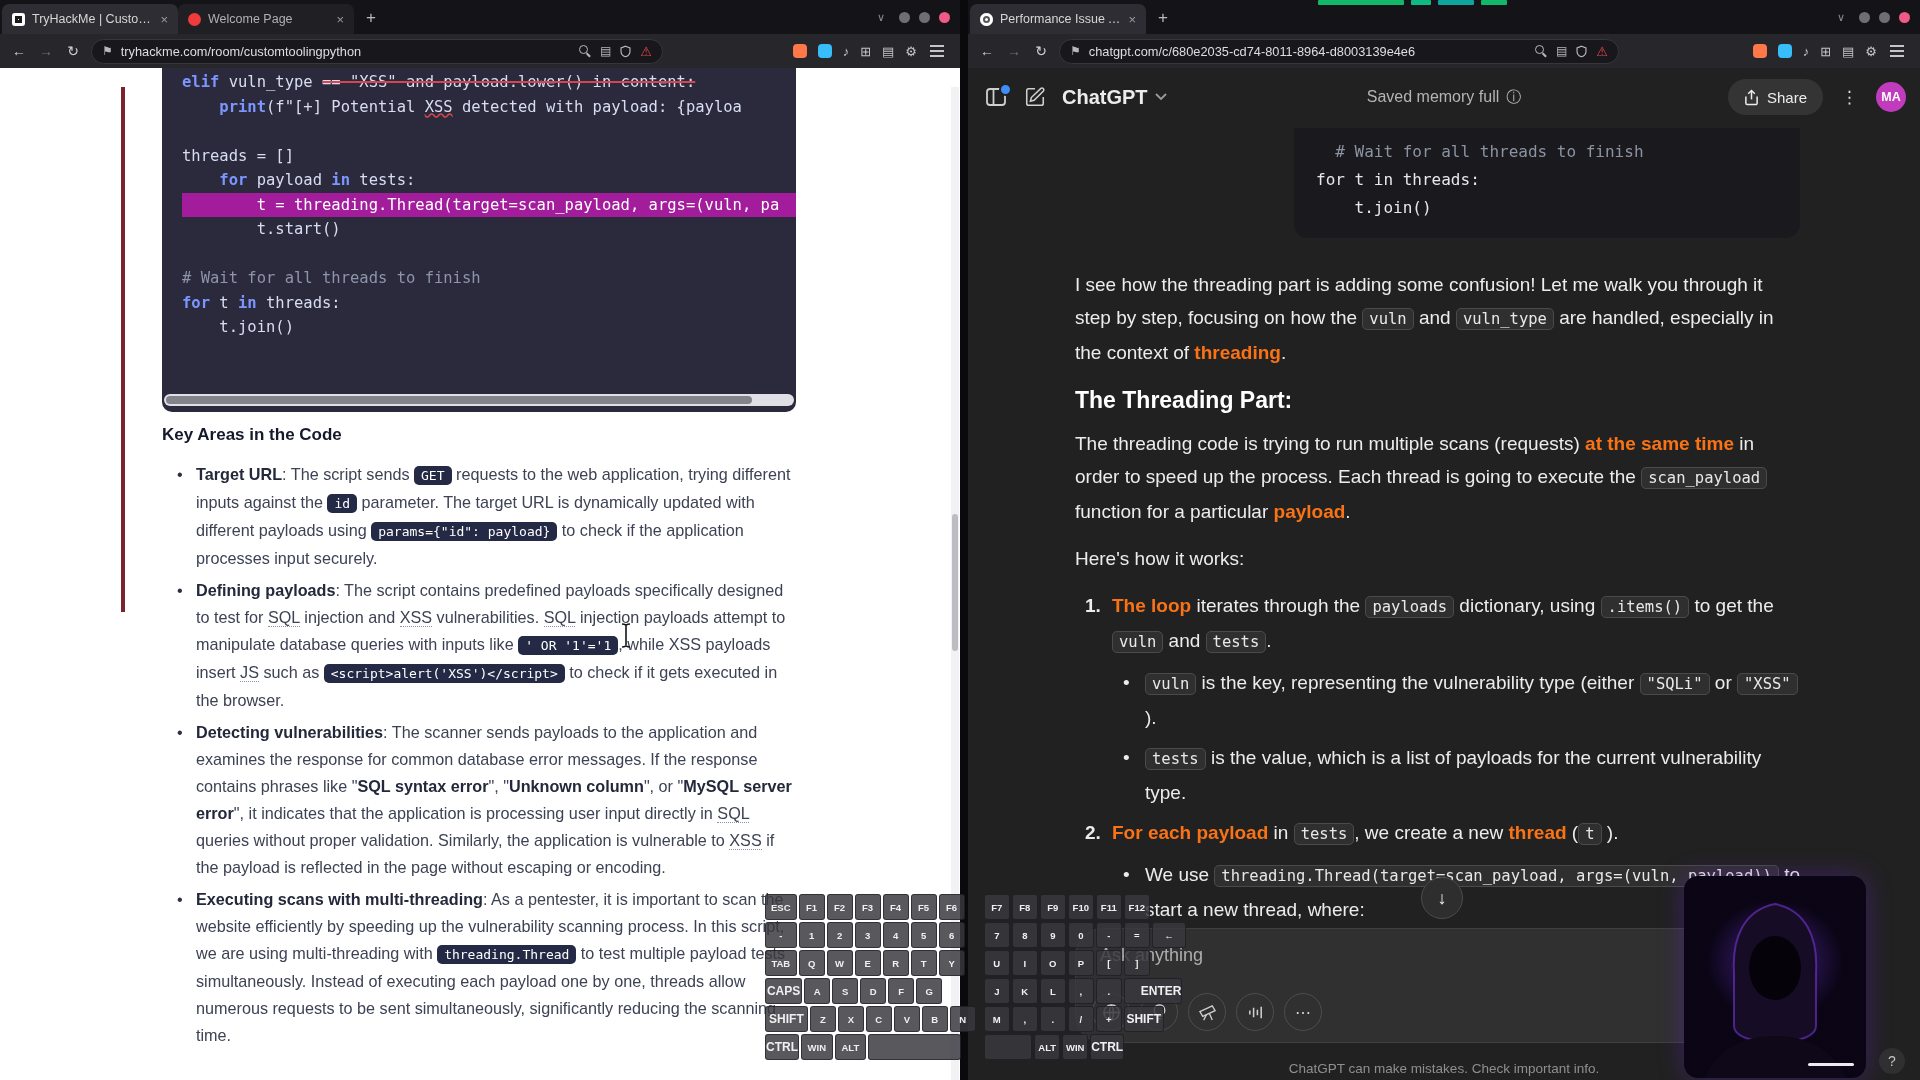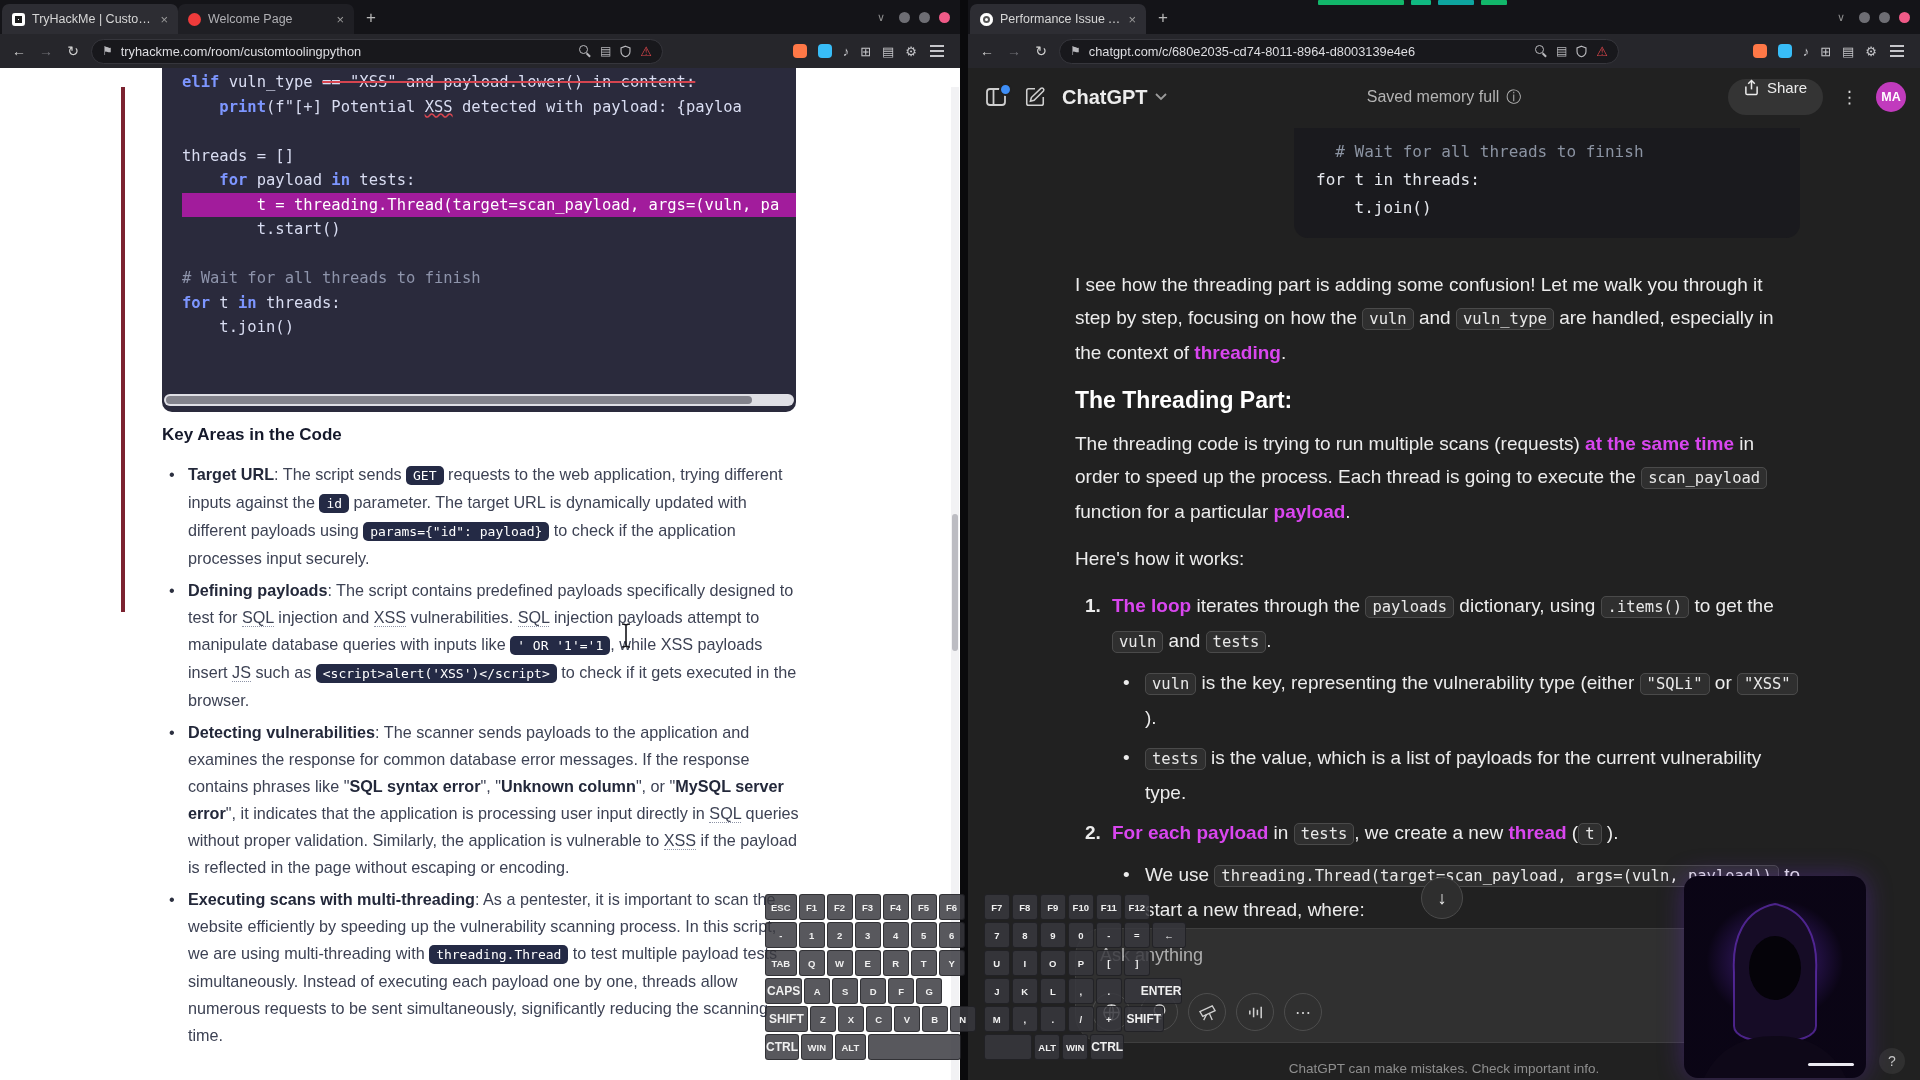--- a/index.html
+++ b/index.html
@@ -55,59 +55,59 @@
   .cl.hl{background:#a21c9c;color:#fff}
   .seg-k{color:#7d96ff;font-weight:700}
   .seg-cm{color:#8e94ab}
   .seg-w{color:#fff}
   .seg-del{text-decoration:line-through;text-decoration-color:#d64550;text-decoration-thickness:2px}
   .seg-sx{text-decoration:underline;text-decoration-style:wavy;text-decoration-color:#d64550}
   .code-scroll{position:absolute;left:164px;top:326px;width:630px;height:12px;background:#dfdfe5;border-radius:6px;z-index:3}
   .code-scroll .thumb{position:absolute;left:2px;top:2px;height:8px;width:93%;background:#83838c;border-radius:4px}
   .article{position:absolute;left:162px;top:357px;width:642px;color:#3d4254}
   .article h2{font-size:17px;font-weight:700;color:#15192b;margin:0 0 16px;font-family:"Liberation Sans",sans-serif}
-  .article ul{list-style:none;margin:0 4px 28px;padding:0;font-size:16.2px;line-height:27px}
+  .article ul{list-style:none;margin:0 12px 28px;padding:0;font-size:16.2px;line-height:27px}
   .article li{position:relative;padding-left:22px;margin-bottom:5px}
   .article li::before{content:'•';position:absolute;left:3px;color:#2c3040}
   .seg-b{font-weight:700;color:#23283a}
   .article .seg-c{background:#242a45;color:#fff;font-family:"DejaVu Sans Mono",monospace;font-size:13px;padding:2px 7px;border-radius:5px;white-space:nowrap}
   .seg-a{border-bottom:1.5px dotted #8d93a6}
   .v-scroll{position:absolute;right:1px;top:19px;bottom:0;width:8px;background:#f2f2f4}
   .v-scroll .thumb{position:absolute;left:1px;width:6px;top:427px;height:137px;background:#bcbcc2;border-radius:3px}
 
   
   .gpt{position:absolute;top:68px;left:0;right:0;bottom:0;background:#212121;overflow:hidden}
   .gpt-header{position:absolute;top:0;left:0;right:0;height:58px;display:flex;align-items:center;padding:0 16px;gap:16px;z-index:4}
   .hd-ic{position:relative;display:flex;align-items:center}
   .bdot{position:absolute;right:-4px;top:-2px;width:9px;height:9px;border-radius:50%;background:#3e8ef7;border:2px solid #212121}
   .brand{color:#ececec;font-size:20px;font-weight:600;display:flex;align-items:center;gap:7px}
   .memory{position:absolute;left:0;right:0;top:0;height:58px;display:flex;align-items:center;justify-content:center;color:#b4b4b4;font-size:16px;gap:7px;pointer-events:none}
   .memory .info{font-size:15px}
   .right-cluster{position:absolute;right:14px;top:0;height:58px;display:flex;align-items:center;gap:18px}
-  .share-pill{display:flex;align-items:flex-start;gap:8px;background:#343434;border-radius:18px;height:36px;padding:0 16px;color:#ececec;font-size:15px}
+  .share-pill{display:flex;align-items:center;gap:8px;background:#343434;border-radius:18px;height:36px;padding:0 16px;color:#ececec;font-size:15px}
   .more{color:#dcdcdc;font-size:17px}
   .avatar{width:30px;height:30px;border-radius:50%;background:#c13bbd;color:#fff;font-size:12.5px;font-weight:700;display:flex;align-items:center;justify-content:center}
   .codetail{position:absolute;left:326px;top:60px;width:506px;box-sizing:border-box;background:#1a1a1e;border-radius:0 0 14px 14px;padding:10px 22px 16px;font-family:"DejaVu Sans Mono",monospace;font-size:16px;line-height:28px}
   .gl{color:#e6e8ee;white-space:pre}
   .gl.cm{color:#8b93a2}
   .chat{position:absolute;left:107px;top:200px;width:728px;color:#ececec;font-size:19px;line-height:33px}
   .blk{display:flex}
   .blk .mark{flex:0 0 auto}
   .blk .btxt{flex:1;min-width:0}
   .blk.p{margin-bottom:14px}
   .blk.h3{margin:16px 0 12px}
   .blk.h3 .btxt{font-size:23px;font-weight:700;line-height:30px;color:#fff}
   .blk.ol{margin-bottom:7px;padding-left:10px}
   .blk.ol .mark{width:27px;font-weight:700}
   .blk.ul1{margin-bottom:7px;padding-left:48px}
   .blk.ul1 .mark{width:22px}
   .blk.ul2{margin-bottom:7px;padding-left:104px}
   .blk.ul2 .mark{width:21px}
   .blk.ul2 .btxt{white-space:nowrap;overflow:hidden}
-  .chat .seg-b{font-weight:700;color:#d946ef}
+  .chat .seg-b{font-weight:700;color:#f97316}
   .chat .seg-c{background:#2f2f2f;border:1px solid #4a4a4a;border-radius:5px;font-family:"DejaVu Sans Mono",monospace;font-size:15.5px;padding:1px 6px;color:#e8e8e8;white-space:nowrap}
   .scrolldown{position:absolute;left:453px;top:809px;width:40px;height:40px;border-radius:50%;background:#2e2e2e;border:1px solid #4b4b4b;color:#ececec;display:flex;align-items:center;justify-content:center;font-size:18px;z-index:5}
   .composer{position:absolute;left:107px;top:860px;width:726px;height:115px;box-sizing:border-box;background:#303030;border:1px solid #3f3f3f;border-radius:28px;z-index:6}
   .composer .ph{position:absolute;left:24px;top:16px;color:#aeaeae;font-size:18px}
   .tools{position:absolute;left:16px;bottom:11px;display:flex;gap:10px}
   .tool{width:38px;height:38px;border-radius:50%;border:1px solid #4d4d4d;display:flex;align-items:center;justify-content:center;color:#d4d4d4;box-sizing:border-box;font-size:16px}
   .gpt-footer{position:absolute;left:0;width:952px;top:993px;text-align:center;color:#8f8f8f;font-size:13.5px;z-index:7}
   .help{position:absolute;right:15px;top:980px;width:26px;height:26px;border-radius:50%;background:#303030;color:#c5c5c5;display:flex;align-items:center;justify-content:center;font-size:14px;z-index:7}
 
   

